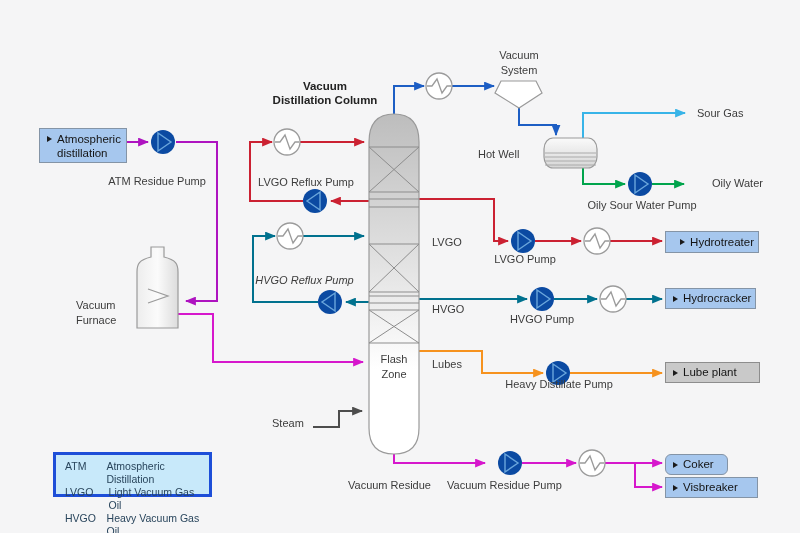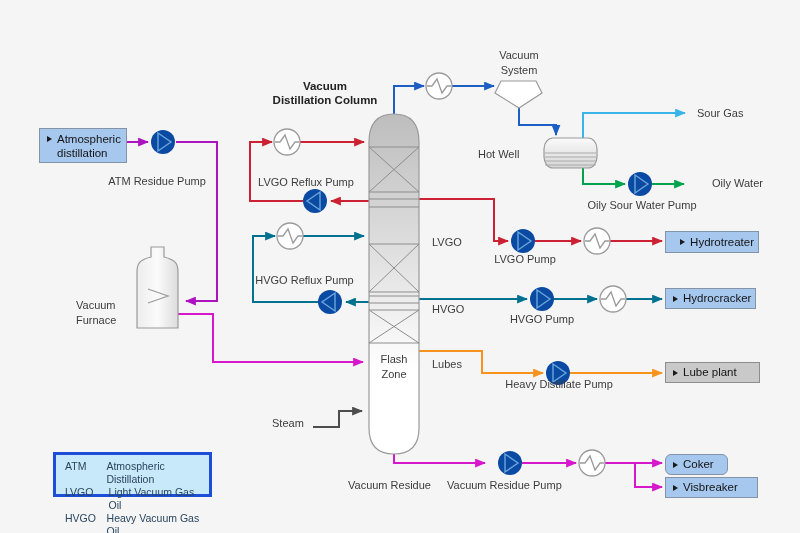--- a/index.html
+++ b/index.html
@@ -259,21 +259,21 @@
     <span>Vacuum</span><br>
     <span>Furnace</span>
   </div>
   <div class="lbl two-line center" style="left:369px;top:352px;width:50px;">
     <span>Flash</span><br>
     <span>Zone</span>
   </div>
 
   <div class="lbl center" style="left:97px;top:175px;width:120px;">ATM Residue Pump</div>
   <div class="lbl center" style="left:250px;top:176px;width:112px;">LVGO Reflux Pump</div>
-  <div class="lbl center" style="left:253px;top:274px;width:103px;">HVGO Reflux Pump</div>
+  <div class="lbl center" style="left:253px;top:274px;width:103px;font-style:italic;">HVGO Reflux Pump</div>
   <div class="lbl" style="left:432px;top:236px;">LVGO</div>
   <div class="lbl center" style="left:490px;top:253px;width:70px;">LVGO Pump</div>
   <div class="lbl" style="left:432px;top:303px;">HVGO</div>
   <div class="lbl center" style="left:505px;top:313px;width:74px;">HVGO Pump</div>
   <div class="lbl" style="left:432px;top:358px;">Lubes</div>
   <div class="lbl center" style="left:495px;top:378px;width:128px;">Heavy Distillate Pump</div>
   <div class="lbl" style="left:272px;top:417px;">Steam</div>
   <div class="lbl" style="left:348px;top:479px;">Vacuum Residue</div>
   <div class="lbl" style="left:447px;top:479px;">Vacuum Residue Pump</div>
   <div class="lbl" style="left:697px;top:107px;">Sour Gas</div>

